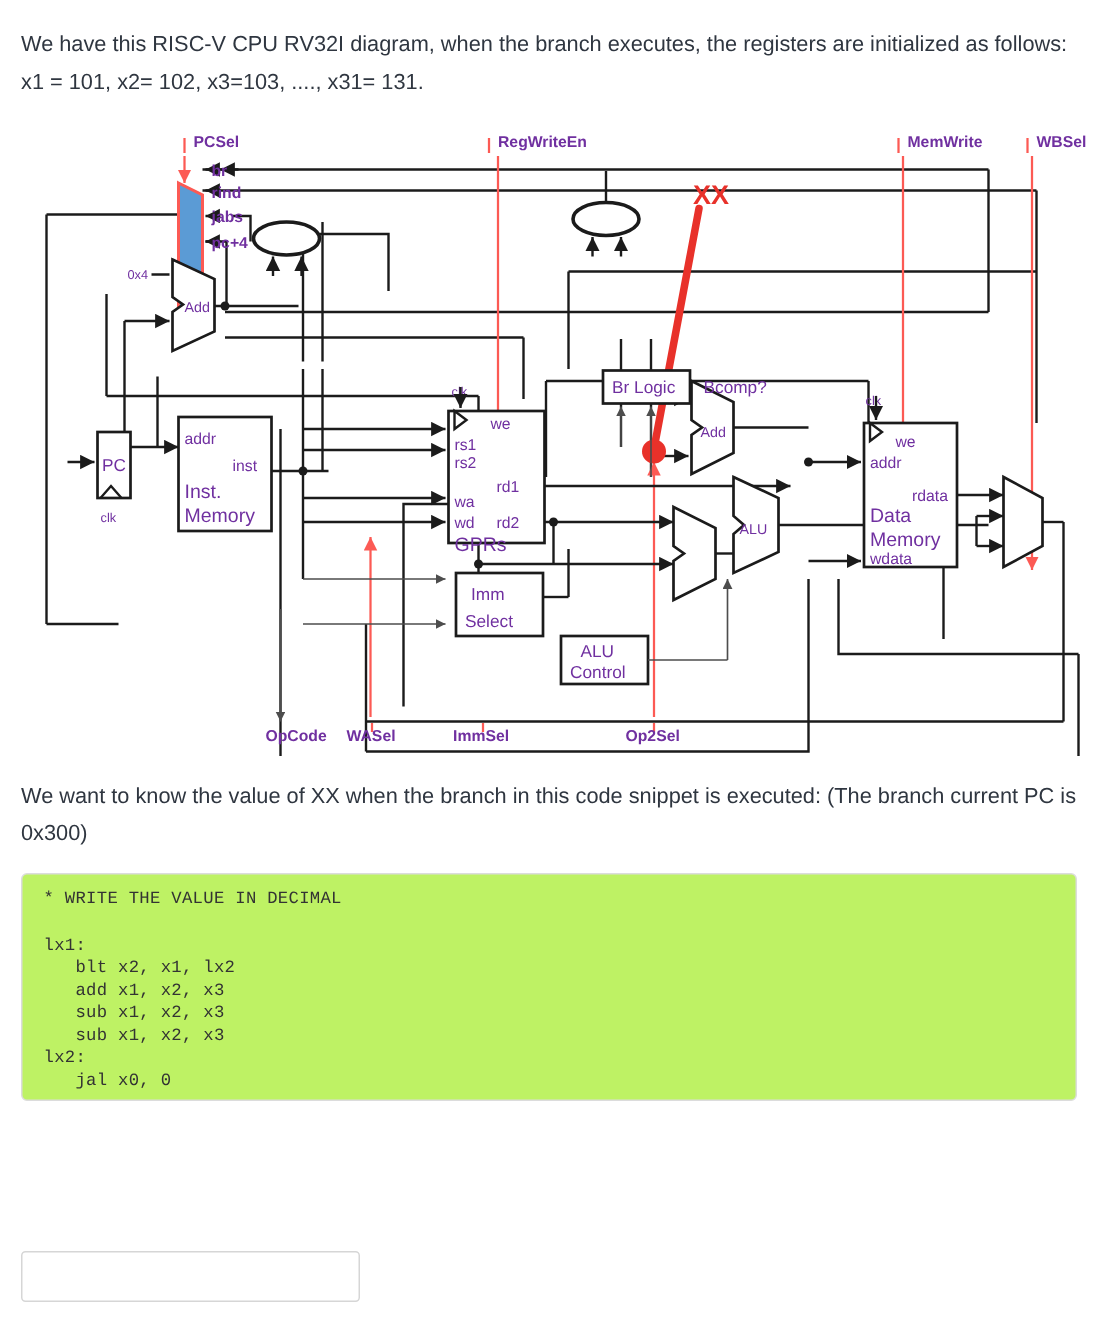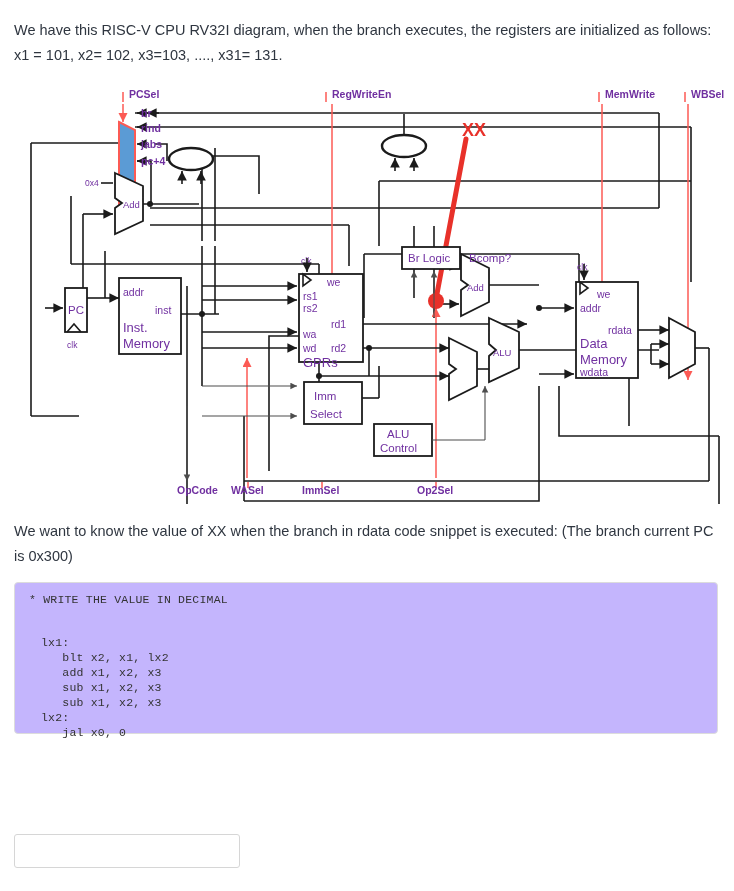--- a/index.html
+++ b/index.html
@@ -48,21 +48,21 @@
 
   .code-card {
     position: absolute;
     left: 14px;
     top: 582px;
     width: 704px;
     height: 152px;
     box-sizing: border-box;
     border: 1px solid #dcdcdc;
     border-radius: 4px;
-    background: #c4b5fd;
+    background: #bef264;
   }
   .code-note {
     position: absolute;
     left: 14px;
     top: 10px;
     font-family: "Liberation Mono", monospace;
     font-size: 11.5px;
     color: #333333;
     letter-spacing: .2px;
     white-space: pre;
@@ -70,21 +70,21 @@
   .code-block {
     position: absolute;
     left: 14px;
     top: 40px;
     font-family: "Liberation Mono", monospace;
     font-size: 11.5px;
     line-height: 15px;
     color: #333333;
     letter-spacing: .2px;
     white-space: pre;
-    margin: 12px;
+    margin: 0;
   }
 
   .answer-input {
     position: absolute;
     left: 14px;
     top: 834px;
     width: 226px;
     height: 34px;
     box-sizing: border-box;
     border: 1px solid #d6d6d6;
@@ -376,21 +376,21 @@
 
       <g>
         <path class="mux" d="M650,232 L676,246 L676,278 L650,292 z"></path>
       </g>
       <path class="wire" d="M676,262 L690,262"></path>
       <path class="wire" d="M690,262 L690,395"></path>
       <path class="wire" d="M690,395 L225,395"></path>
     </svg>
   </div>
 
-  <div class="question-text">We want to know the value of XX when the branch in rdata code snippet is executed: (The branch current PC is 0x300)</div>
+  <div class="question-text">We want to know the value of XX when the branch in this code snippet is executed: (The branch current PC is 0x300)</div>
 
   <div class="code-card">
     <div class="code-note">* WRITE THE VALUE IN DECIMAL</div>
     <pre class="code-block">lx1:
    blt x2, x1, lx2
    add x1, x2, x3
    sub x1, x2, x3
    sub x1, x2, x3
 lx2:
    jal x0, 0</pre>

